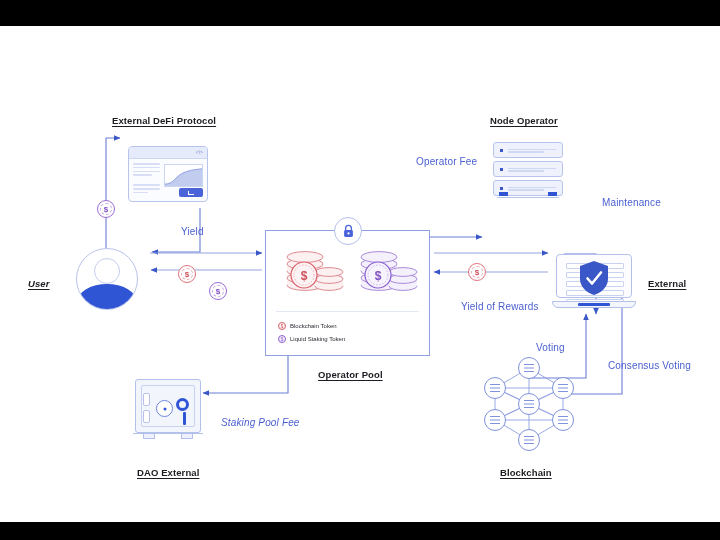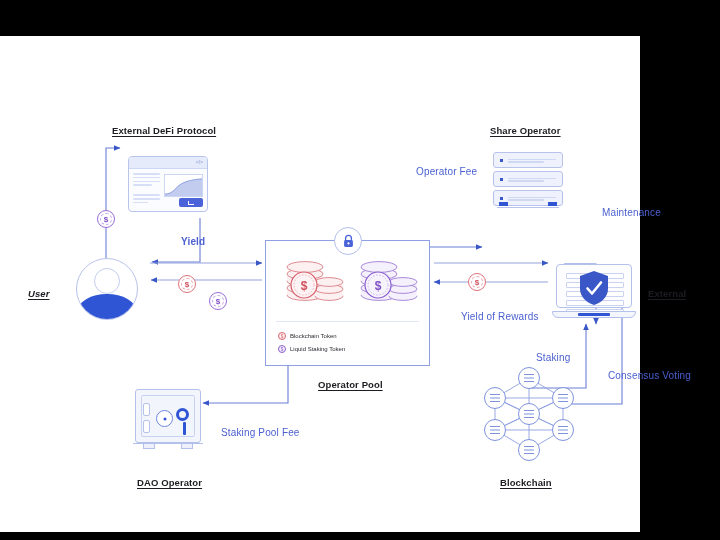--- a/index.html
+++ b/index.html
@@ -2,21 +2,21 @@
 <html><head>
 <meta charset="utf-8">
 <title>Liquid Staking Protocol Diagram</title>
 <style>
   html,body{margin:0;padding:0;background:#000;}
   #stage{
     position:relative;width:720px;height:540px;background:#000;overflow:hidden;
     font-family:"Liberation Sans","DejaVu Sans",sans-serif;
   }
   #canvas{
-    position:absolute;left:0;top:36px;width:640px;height:496px;background:#ffffff;
+    position:absolute;left:0;top:26px;width:720px;height:496px;background:#ffffff;
   }
   .node{position:absolute;}
   .caption{
     position:absolute;font-size:9.5px;font-weight:bold;color:#1c1c22;
     text-decoration:underline;text-underline-offset:2px;white-space:nowrap;
     letter-spacing:.1px;
   }
   .flowlabel{
     position:absolute;font-size:10px;color:#4a5fd0;white-space:nowrap;
     letter-spacing:.15px;
@@ -178,21 +178,21 @@
           </div>
           <div class="btn"></div>
         </div>
       </div>
     </div>
 
     <div class="tokencoin tc-purple" style="left:97px;top:174px;">
       <span class="ring"></span>
         <span>$</span>
     </div>
-    <div class="flowlabel" style="left:181px;top:200px;font-weight:bold;">Yield</div>
+    <div class="flowlabel" style="left:181px;top:200px;">Yield</div>
 
     <div class="caption" style="left:28px;top:252px;font-style:italic;">User</div>
     <div class="avatar node" style="left:76px;top:222px;">
       <div class="head"></div>
       <div class="body"></div>
     </div>
 
     <div class="tokencoin tc-red" style="left:178px;top:239px;">
       <span class="ring"></span>
         <span>$</span>
@@ -254,23 +254,23 @@
     </div>
 
     <div class="lockbadge" style="left:334px;top:191px;">
       <svg width="13" height="14" viewBox="0 0 13 14">
         <path d="M3.6,6 L3.6,4.2 A2.9,2.9 0 0,1 9.4,4.2 L9.4,6" fill="none" stroke="#4a63d8" stroke-width="1.3"></path>
         <rect x="2.1" y="6" width="8.8" height="7" rx="1.4" fill="#4a63d8"></rect>
         <circle cx="6.5" cy="9.4" r="1.1" fill="#fff"></circle>
       </svg>
     </div>
     <div class="caption" style="left:318px;top:343px;">Operator Pool</div>
-    <div class="flowlabel" style="left:221px;top:391px;">Staking Pool Fee</div>
-
-    <div class="caption" style="left:490px;top:89px;">Share Operator</div>
+    <div class="flowlabel" style="left:221px;top:391px;font-style:italic;">Staking Pool Fee</div>
+
+    <div class="caption" style="left:490px;top:89px;">Node Operator</div>
     <div class="servers node" style="left:493px;top:116px;">
       <div class="server-unit" style="top:0;">
         <span class="dot"></span>
           <span class="bars">
             <i></i>
             <i></i>
           </span>
       </div>
       <div class="server-unit" style="top:19px;">
         <span class="dot"></span>
@@ -323,21 +323,21 @@
         <div class="inner"></div>
         <div class="hinge" style="top:13px;"></div>
         <div class="hinge" style="top:30px;"></div>
         <div class="dial"></div>
         <div class="handle"></div>
       </div>
       <span class="leg" style="left:8px;"></span>
       <span class="leg" style="right:8px;"></span>
       <span class="floor"></span>
     </div>
-    <div class="caption" style="left:137px;top:441px;">DAO Operator</div>
+    <div class="caption" style="left:137px;top:441px;">DAO External</div>
 
     <div class="node" style="left:482px;top:330px;width:94px;height:96px;">
       <svg width="94" height="96" viewBox="0 0 94 96">
         <g stroke="#8fa0e0" stroke-width=".9" fill="none">
           <path d="M47,12 L13,32 M47,12 L81,32 M47,12 L47,48 M13,32 L47,48 M81,32 L47,48 M13,32 L13,64 M81,32 L81,64 M13,32 L81,64 M81,32 L13,64 M47,48 L13,64 M47,48 L81,64 M47,48 L47,84 M13,64 L47,84 M81,64 L47,84 M13,64 L81,64 M13,32 L81,32"></path>
         </g>
         <g>
           <circle cx="47" cy="12" r="10.5" fill="#fff" stroke="#7f93dd" stroke-width="1"></circle>
           <circle cx="13" cy="32" r="10.5" fill="#fff" stroke="#7f93dd" stroke-width="1"></circle>
           <circle cx="81" cy="32" r="10.5" fill="#fff" stroke="#7f93dd" stroke-width="1"></circle>
@@ -351,18 +351,18 @@
           <path d="M8,28.5 h10 M8,32 h10 M8,35.5 h10"></path>
           <path d="M76,28.5 h10 M76,32 h10 M76,35.5 h10"></path>
           <path d="M42,44.5 h10 M42,48 h10 M42,51.5 h10"></path>
           <path d="M8,60.5 h10 M8,64 h10 M8,67.5 h10"></path>
           <path d="M76,60.5 h10 M76,64 h10 M76,67.5 h10"></path>
           <path d="M42,80.5 h10 M42,84 h10 M42,87.5 h10"></path>
         </g>
       </svg>
     </div>
     <div class="caption" style="left:500px;top:441px;">Blockchain</div>
-    <div class="flowlabel" style="left:536px;top:316px;">Staking</div>
+    <div class="flowlabel" style="left:536px;top:316px;">Voting</div>
     <div class="flowlabel" style="left:608px;top:334px;text-align:right;">Consensus Voting</div>
 
 
   </div>
 </div>
 
 </body></html>

